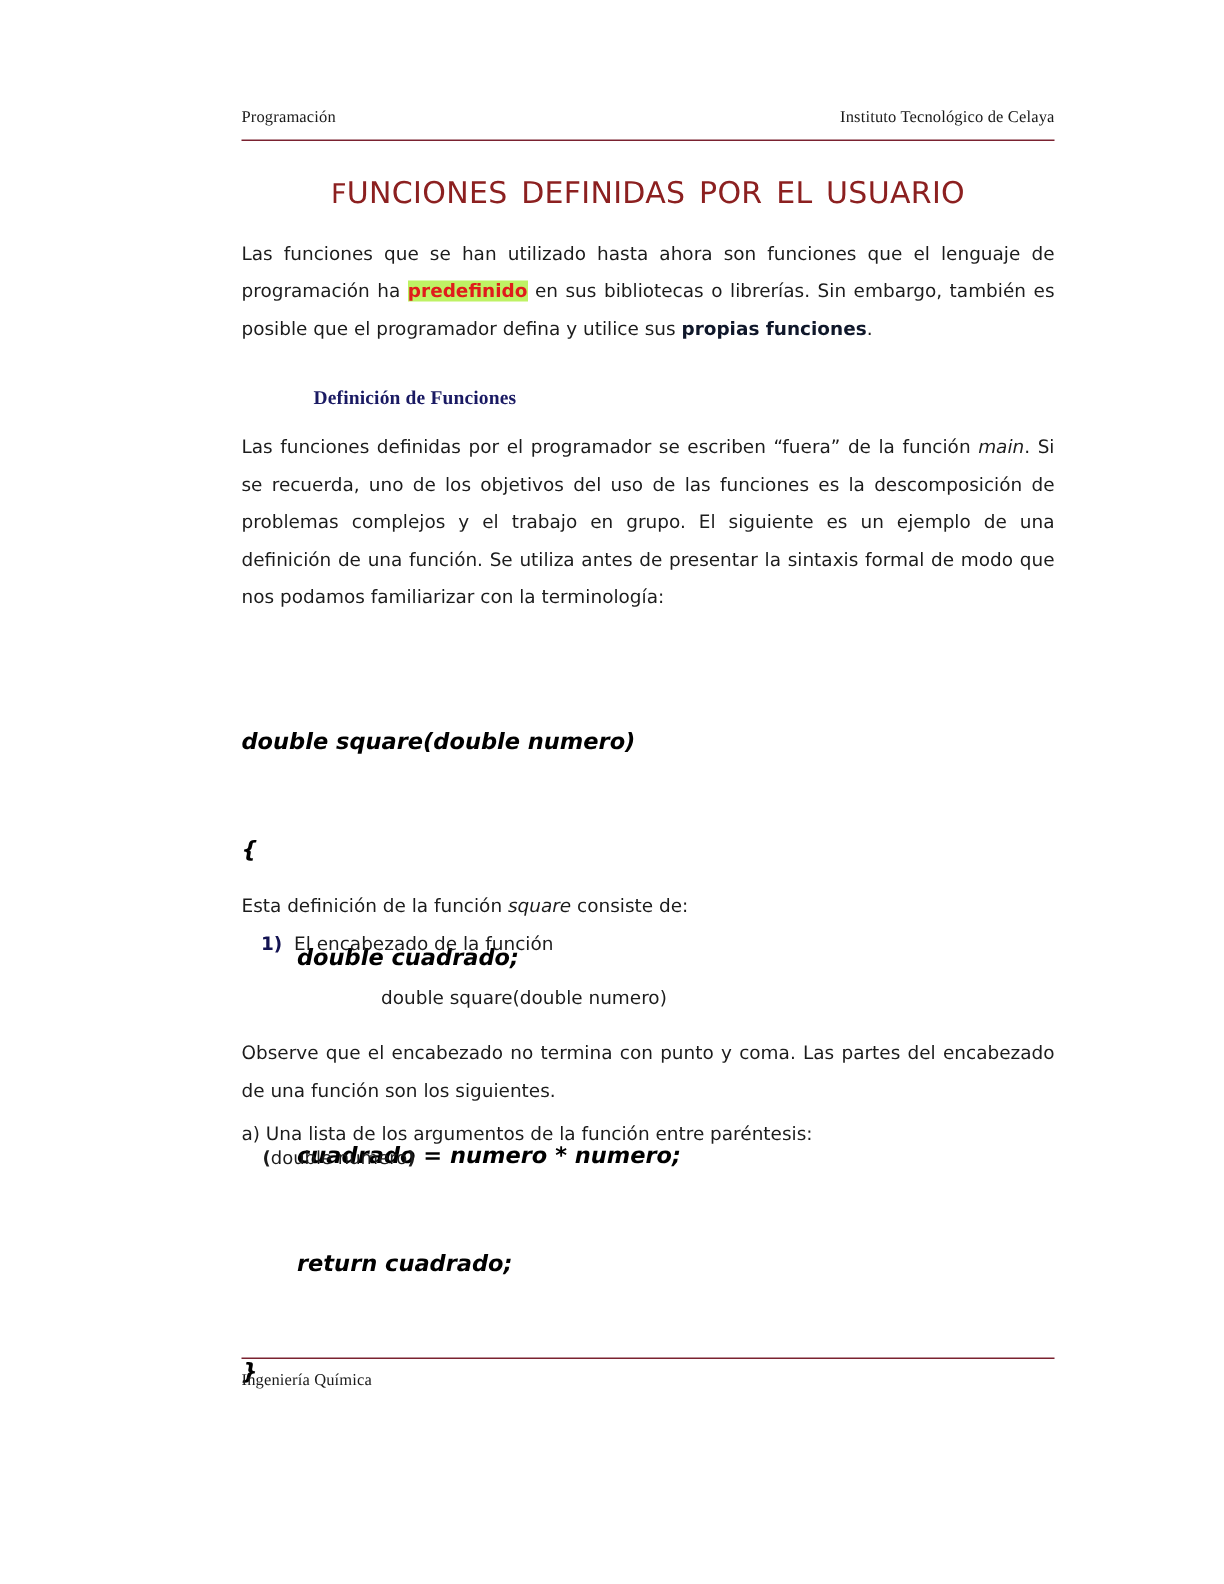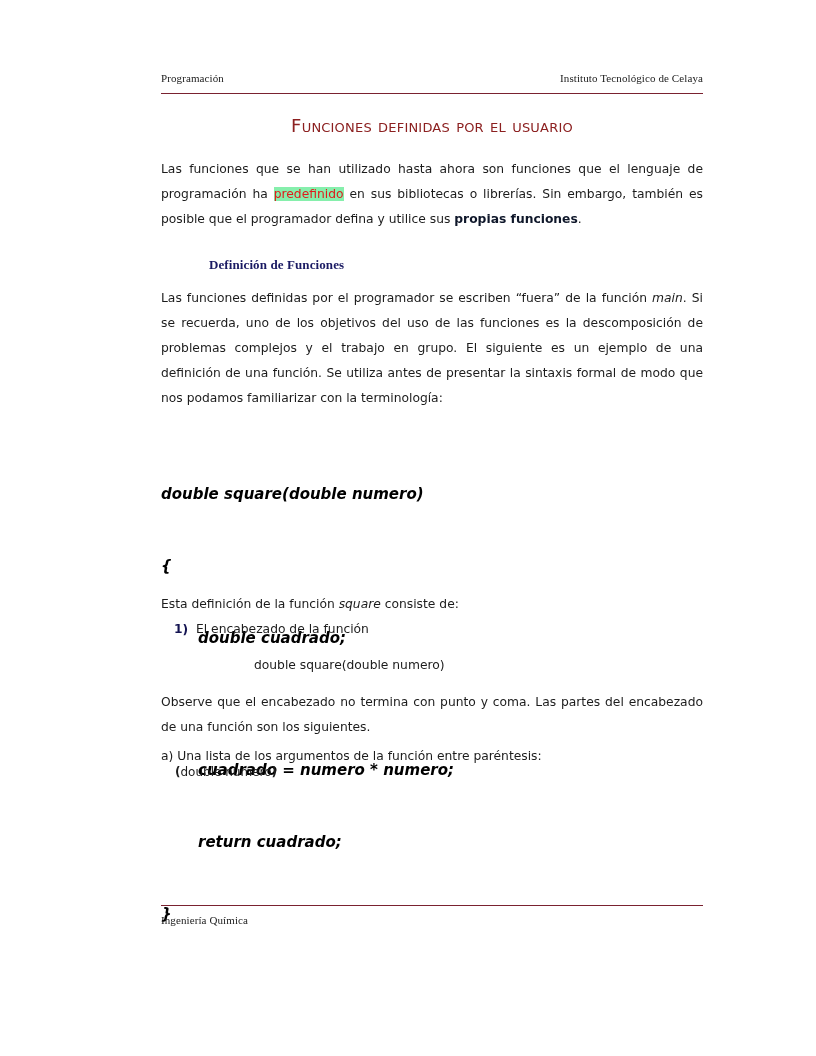--- a/index.html
+++ b/index.html
@@ -48,21 +48,21 @@
   }
 
   
   .doc-title {
     position: absolute;
     left: 161px;
     top: 110px;
     width: 542px;
     text-align: center;
     font-family: "DejaVu Sans", sans-serif;
-    font-size: 19px;
+    font-size: 28px;
     font-weight: 400;
     font-variant: small-caps;
     text-transform: lowercase;
     color: #8c2020;
     letter-spacing: 0.2px;
     line-height: 1.15;
   }
   .doc-title::first-letter { font-size: 25px; }
 
   
@@ -74,22 +74,22 @@
     font-size: 12.3px;
     line-height: 25px;
     color: #1c1c1c;
     text-align: justify;
     text-justify: inter-word;
   }
   .para.left { text-align: left; }
 
   .hl-red {
     color: #e01b1b;
-    font-weight: normal;
-    background: #86efac;
+    font-weight: bold;
+    background: #bef264;
   }
   .hl-blue {
     color: #0f172a;
     font-weight: bold;
   }
   .it { font-style: italic; }
   .bold { font-weight: bold; }
   .navy-num { color: #141452; font-weight: bold; }
 
   

